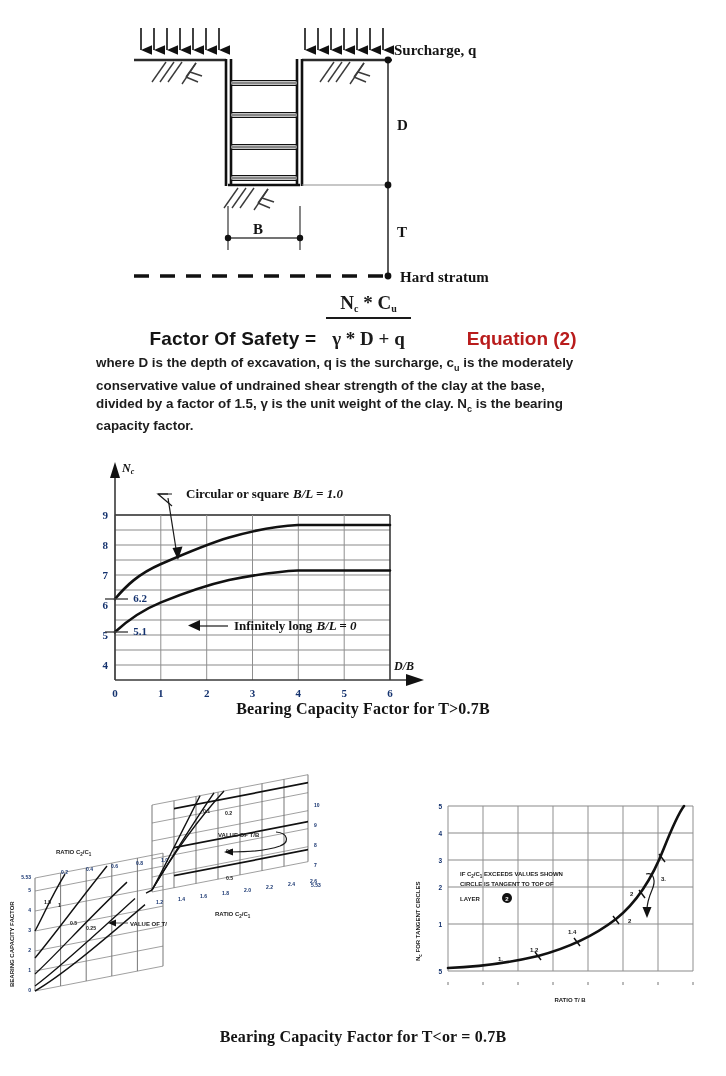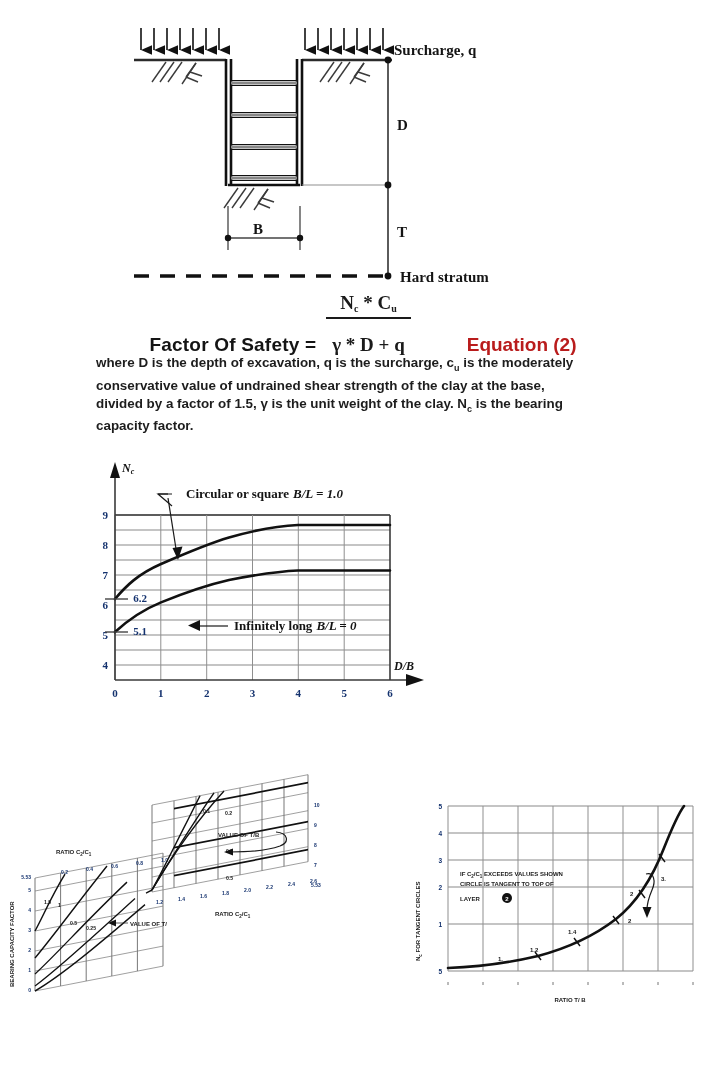--- a/index.html
+++ b/index.html
@@ -16,21 +16,21 @@
   
   #eqn-block{position:absolute;left:0;top:292px;width:726px;}
   .eqn-row{display:flex;align-items:flex-end;justify-content:center;gap:10px;}
   .eqn-lhs{font-family:"Liberation Sans",sans-serif;font-size:19px;font-weight:600;
            letter-spacing:.2px;color:#141414;}
   .frac{display:inline-flex;flex-direction:column;align-items:center;
         font-family:"Liberation Serif",serif;}
   .frac .num,.frac .den{font-size:19px;font-weight:700;padding:0 6px;white-space:nowrap;}
   .frac .num{padding-bottom:3px;}
   .frac .bar{width:100%;height:2px;background:#1a1a1a;}
-  .frac .den{padding-top:15px;}
+  .frac .den{padding-top:9px;}
   .frac sub{font-size:10px;vertical-align:baseline;position:relative;top:3px;}
   .eqn-tag{font-family:"Liberation Sans",sans-serif;font-size:19px;font-weight:600;
            margin-left:46px;color:#b91c1c;}
   #body-text{position:absolute;left:96px;top:354px;width:488px;
              font-family:"Liberation Sans",sans-serif;font-size:13.4px;
              line-height:18px;color:#1d1d1d;font-weight:600;}
   #body-text sub{font-size:9px;}
 
   
   #chart1{position:absolute;left:0;top:452px;width:726px;height:270px;}
@@ -287,20 +287,21 @@
     </g>
     <text x="186" y="46" class="ann"><tspan>Circular or square</tspan><tspan font-style="italic" dx="4">B/L = 1.0</tspan></text>
 
     <g>
       <line class="leader" x1="228" y1="174" x2="196" y2="174"></line>
       <path d="M188,173.5 L200,168 L200,179 Z" fill="#111"></path>
     </g>
     <text x="234" y="178" class="ann"><tspan>Infinitely long</tspan><tspan font-style="italic" dx="4">B/L = 0</tspan></text>
   </svg>
 
+  <div class="caption" id="cap1">Bearing Capacity Factor for T&gt;0.7B</div>
 
   <svg id="chart2" viewBox="0 0 400 235">
 
     <g>
 
       <g transform="translate(35,96) skewY(-11)">
 
         <g stroke="#8d8d8d" stroke-width="0.8">
           <line x1="0" y1="0" x2="128" y2="0"></line>
           <line x1="0" y1="13" x2="128" y2="13"></line>
@@ -500,14 +501,15 @@
       <text x="99" y="114.5" text-anchor="middle" font-family="'Liberation Sans',sans-serif" font-size="6" font-weight="700" fill="#fff">2</text>
       <path class="leader" stroke-width="1" d="M238,88 C246,86 248,95 244,104 C241,111 239,118 239,124"></path>
       <path d="M239,132 L234.5,121 L243.5,121 Z" fill="#111"></path>
     </g>
 
     <text class="tiny2" x="162" y="216" text-anchor="middle">RATIO T/ B</text>
 
     <text class="tiny2" x="12" y="175" transform="rotate(-90 12 175)">N<tspan font-size="4.5" dy="1.5">c</tspan><tspan dy="-1.5"> FOR TANGENT CIRCLES</tspan></text>
   </svg>
 
+  <div class="caption" id="cap2">Bearing Capacity Factor for T&lt;or = 0.7B</div>
 
 </div>
 
 </body></html>

